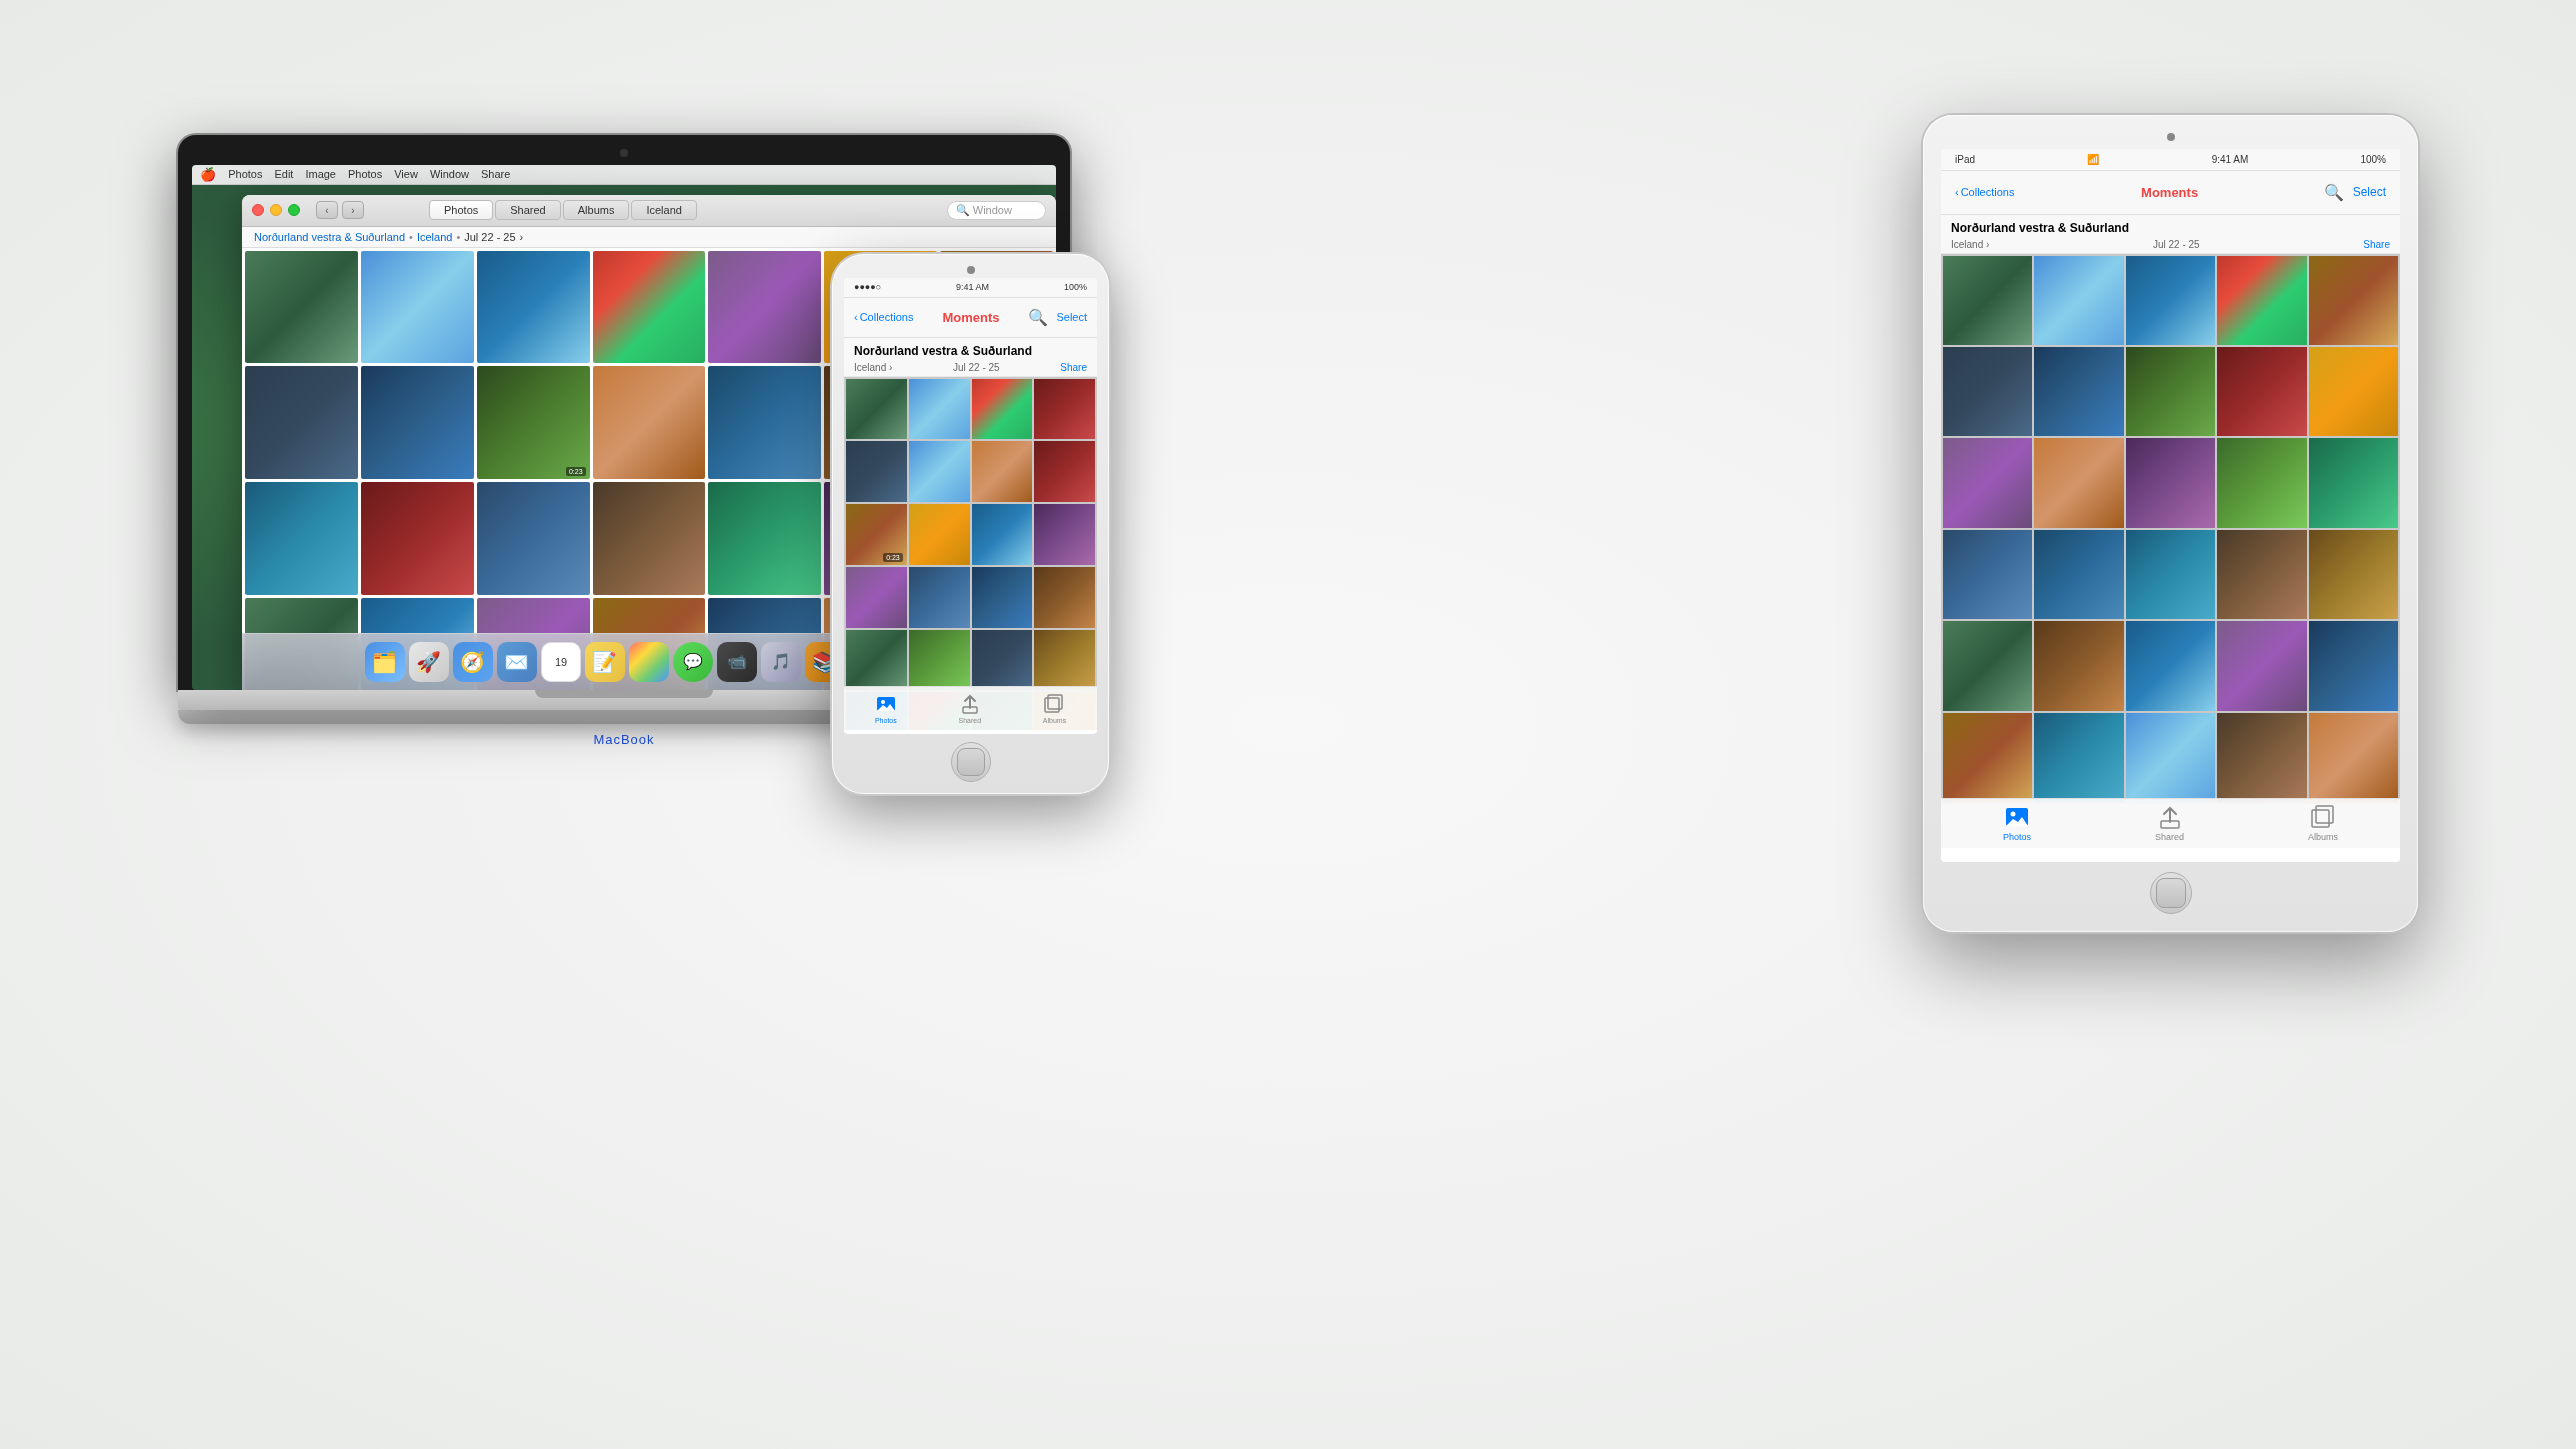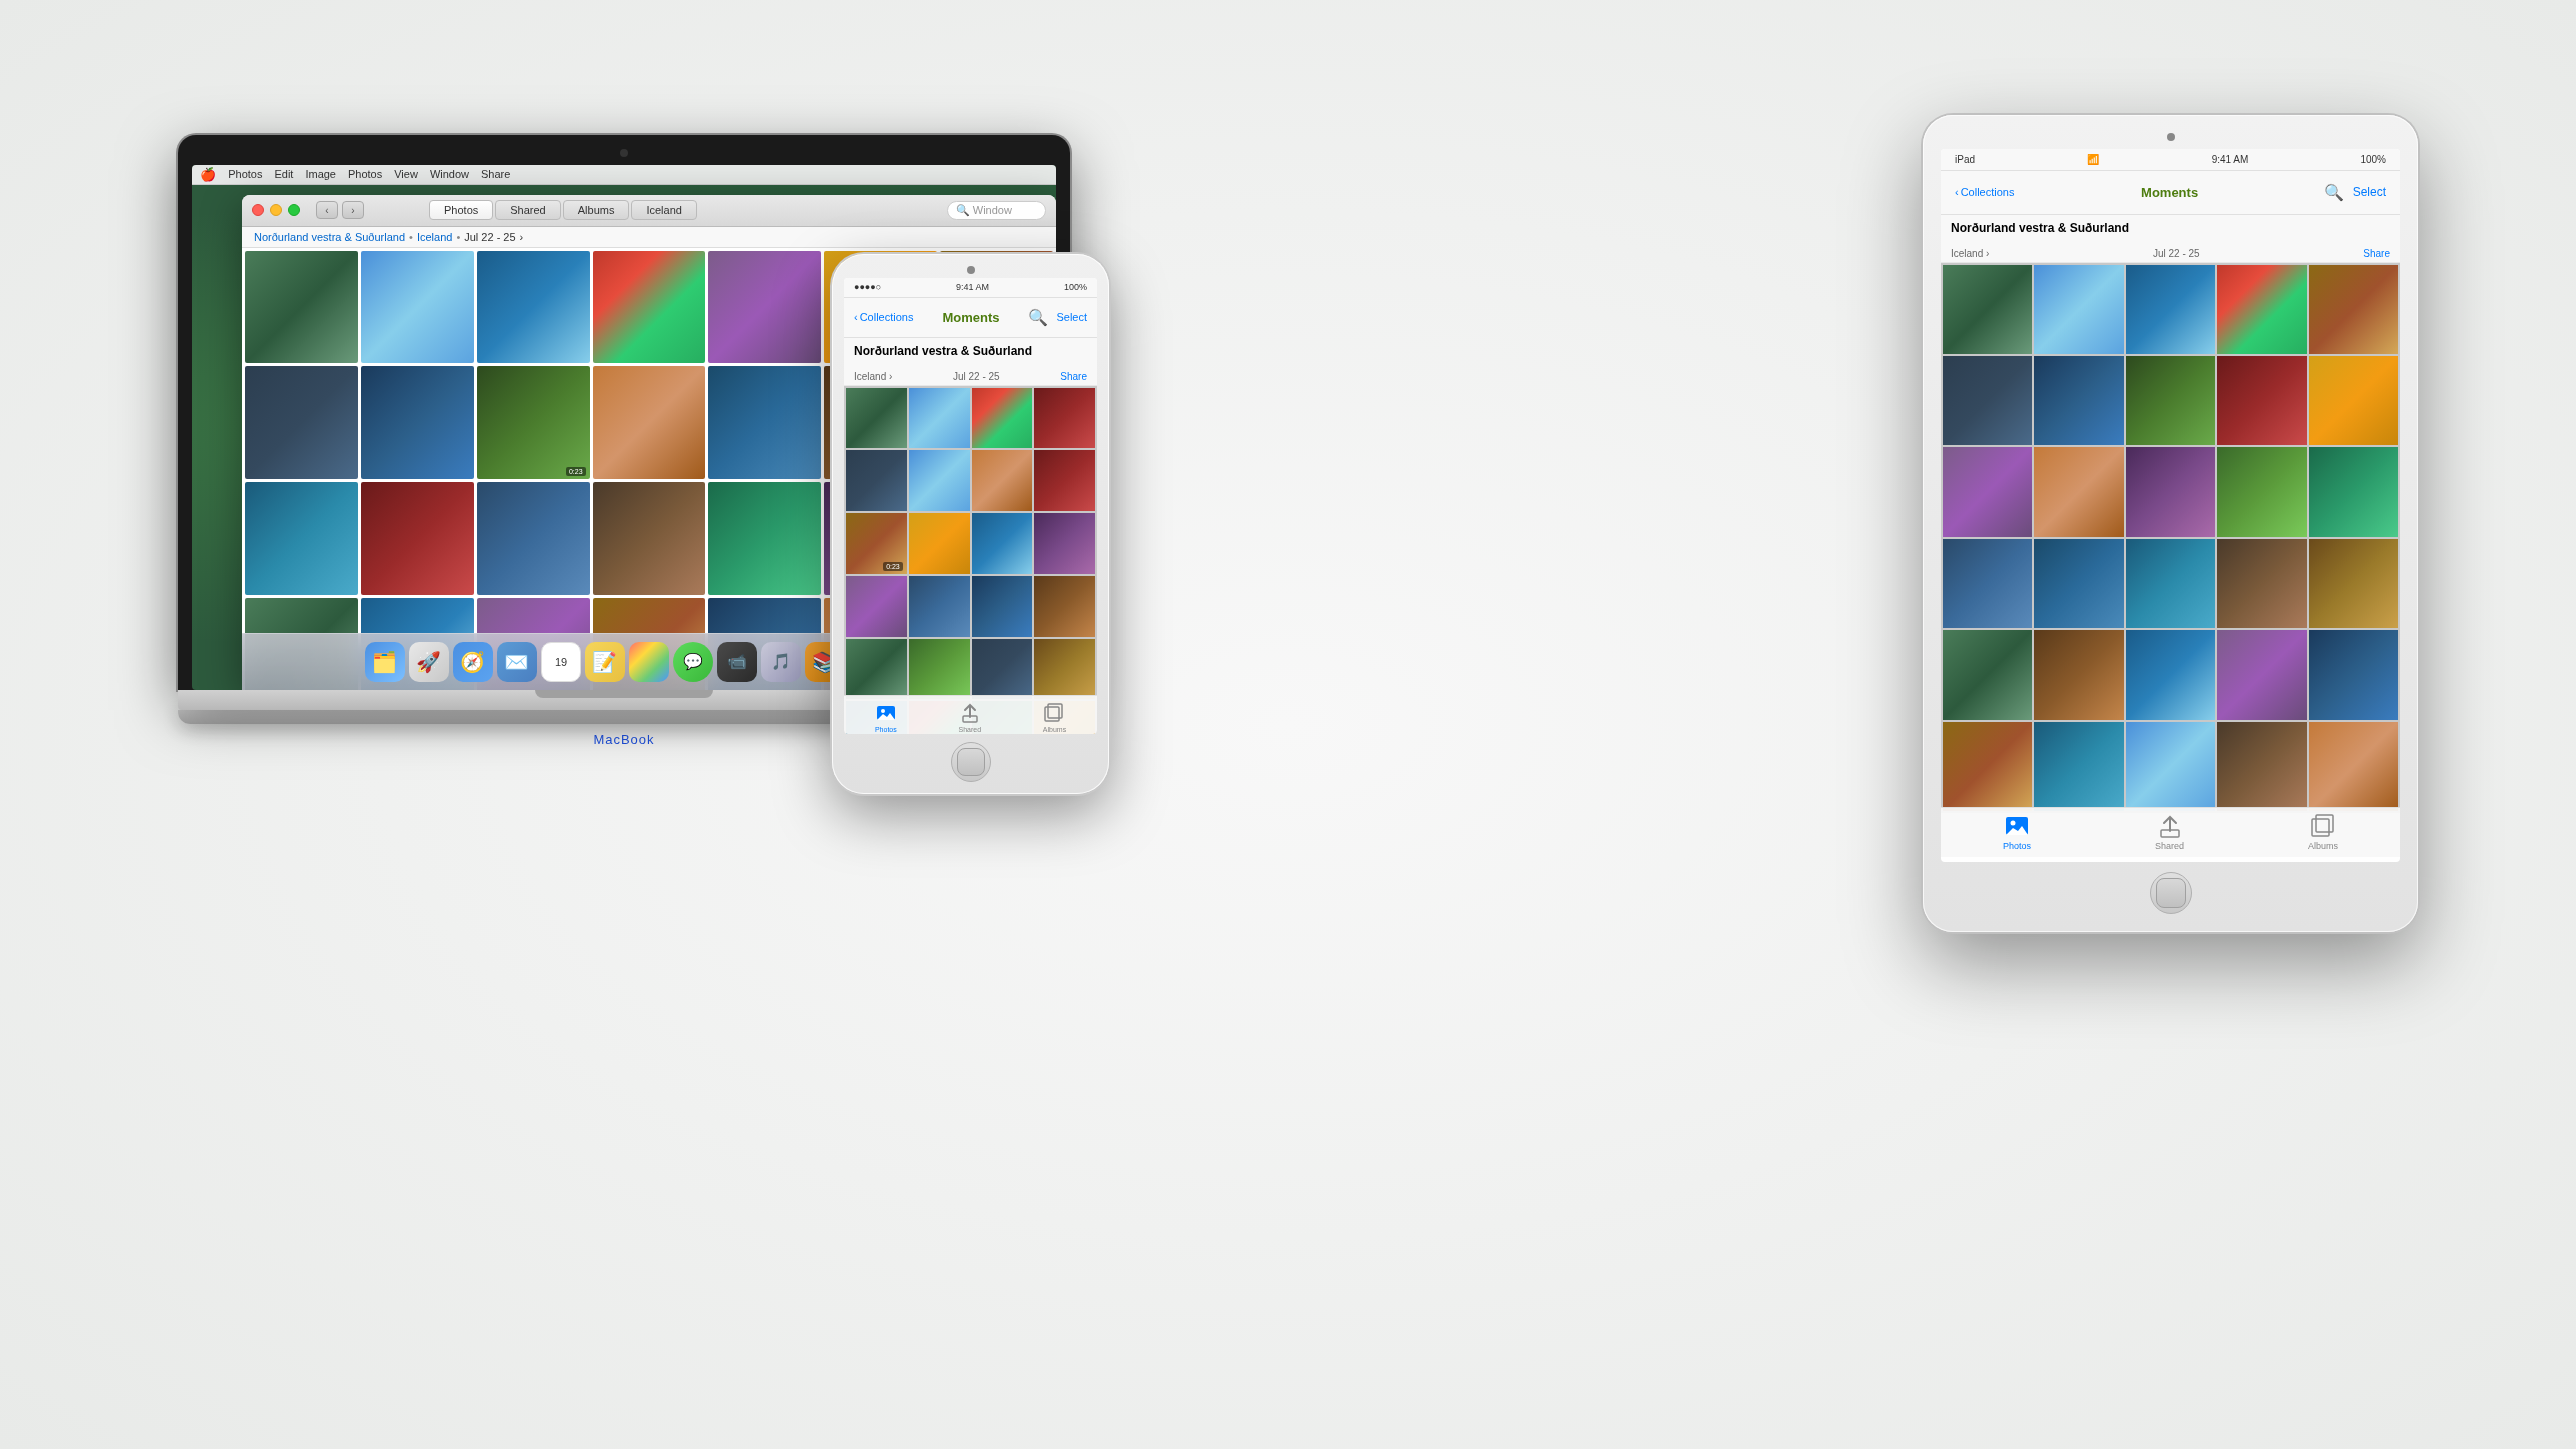--- a/index.html
+++ b/index.html
@@ -369,21 +369,21 @@
       align-items: center;
       gap: 2px;
       cursor: pointer;
     }
 
     .ios-title {
       flex: 1;
       text-align: center;
       font-size: 13px;
       font-weight: 600;
-      color: #4d7c0f;
+      color: #ef4444;
     }
 
     .ios-actions {
       display: flex;
       gap: 8px;
       align-items: center;
     }
 
     .ios-moment-header {
       padding: 6px 10px 3px;
@@ -395,21 +395,21 @@
       font-size: 12px;
       font-weight: 600;
       color: #000;
     }
 
     .ios-moment-sub {
       font-size: 10px;
       color: #666;
       display: flex;
       justify-content: space-between;
-      margin-top: 13px;
+      margin-top: 4px;
     }
 
     .ios-photo-grid {
       display: grid;
       grid-template-columns: repeat(4, 1fr);
       gap: 2px;
       padding: 2px;
       background: #c8c8c8;
     }
 

